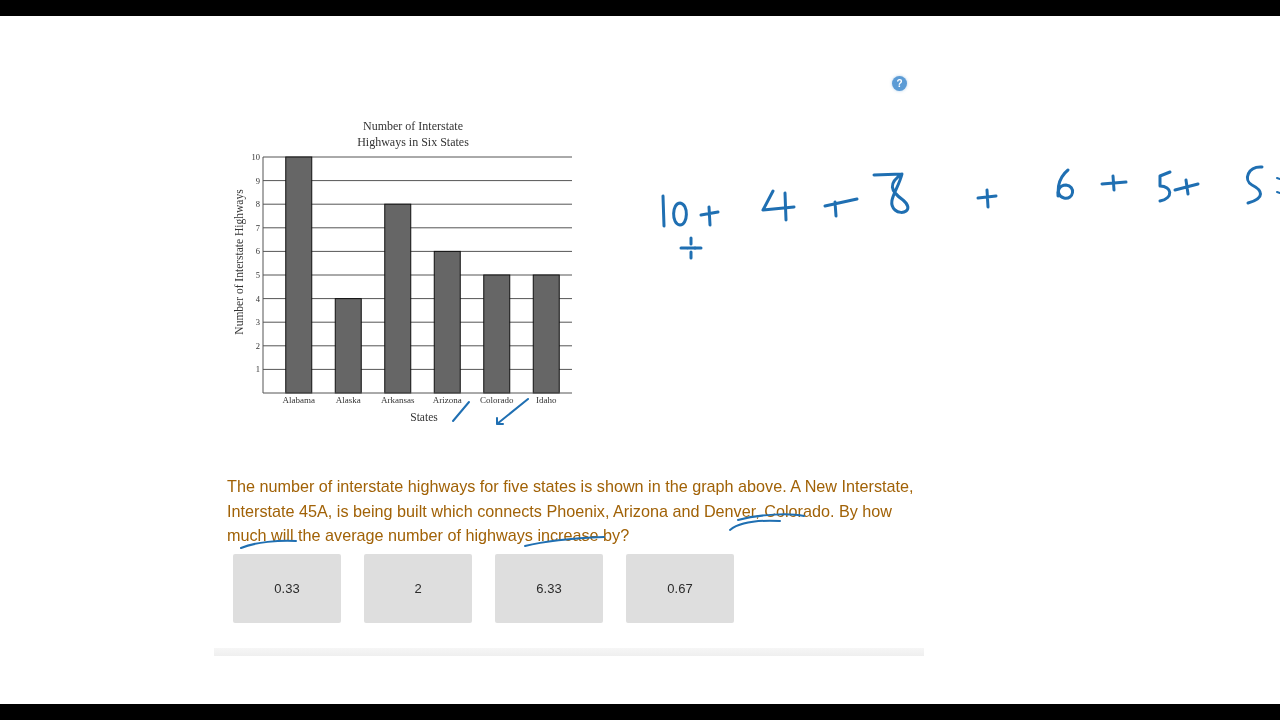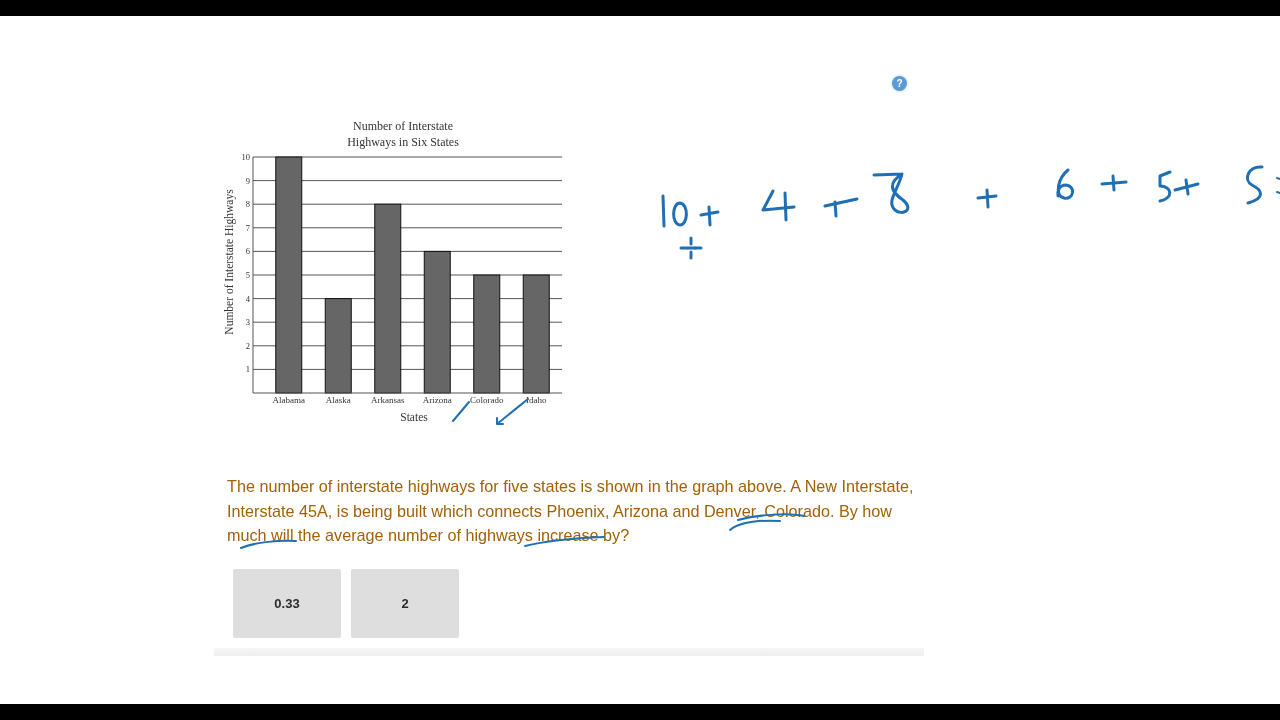--- a/index.html
+++ b/index.html
@@ -1,23 +1,23 @@
 <!DOCTYPE html>
 <html><head>
 <meta charset="utf-8">
 <style>
   html, body { margin:0; padding:0; }
   body { width:1280px; height:720px; background:#ffffff; position:relative; overflow:hidden; font-family:"Liberation Sans", sans-serif; }
   .bar-top { position:absolute; left:0; top:0; width:1280px; height:16px; background:#000; }
   .bar-bottom { position:absolute; left:0; top:704px; width:1280px; height:16px; background:#000; }
   .help { position:absolute; left:892px; top:76px; width:15px; height:15px; border-radius:50%; background:#5b9bd5; color:#fff; font-size:10px; font-weight:bold; text-align:center; line-height:15px; box-shadow:0 0 3px rgba(91,155,213,0.5); cursor:pointer; }
-  .chart-wrap { position:absolute; left:216px; top:112px; width:360px; height:320px; }
+  .chart-wrap { position:absolute; left:226px; top:112px; width:360px; height:320px; }
   .chart-wrap svg text { font-family:"Liberation Serif", serif; fill:#333; }
   .question { position:absolute; left:227px; top:474px; width:690px; font-size:16.2px; line-height:24.5px; color:#a16207; }
-  .answers { position:absolute; left:233px; top:569px; display:flex; gap:10px;font-weight:bold; }
+  .answers { position:absolute; left:233px; top:554px; display:flex; gap:23px; }
   .answer { width:108px; height:69px; background:#dedede; border-radius:2px; display:flex; align-items:center; justify-content:center; font-size:13px; color:#2b2b2b; cursor:pointer; }
   .card-shadow { position:absolute; left:214px; top:648px; width:710px; height:8px; background:linear-gradient(#f6f6f6,#efefef); }
   .annot { position:absolute; left:0; top:0; width:1280px; height:720px; pointer-events:none; }
   .annot path { fill:none; stroke:#1f6fb2; stroke-width:3; stroke-linecap:round; stroke-linejoin:round; }
   .annot path.thin { stroke-width:2; }
 </style>
 </head>
 <body>
 
 <div class="bar-top"></div>
@@ -75,20 +75,22 @@
     <text x="198" y="309" text-anchor="middle" font-size="11.5">States</text>
     <text x="0" y="0" text-anchor="middle" font-size="11.5" transform="translate(17,150) rotate(-90)">Number of  Interstate Highways</text>
   </svg>
 </div>
 
 <div class="question">The number of interstate highways for five states is shown in the graph above. A New Interstate, Interstate 45A, is being built which connects Phoenix, Arizona and Denver, Colorado. By how much will the average number of highways increase by?</div>
 
 <div class="answers">
   <div class="answer">0.33</div>
   <div class="answer">2</div>
+  <div class="answer">6.33</div>
+  <div class="answer">0.67</div>
 </div>
 
 <div class="card-shadow"></div>
 
 <svg class="annot" viewBox="0 0 1280 720">
 
   <g>
     <path d="M663 196 L664 226"></path>
     <path d="M680 203 C672 203 671 224 680 225 C688 225 689 204 680 203"></path>
   </g>

